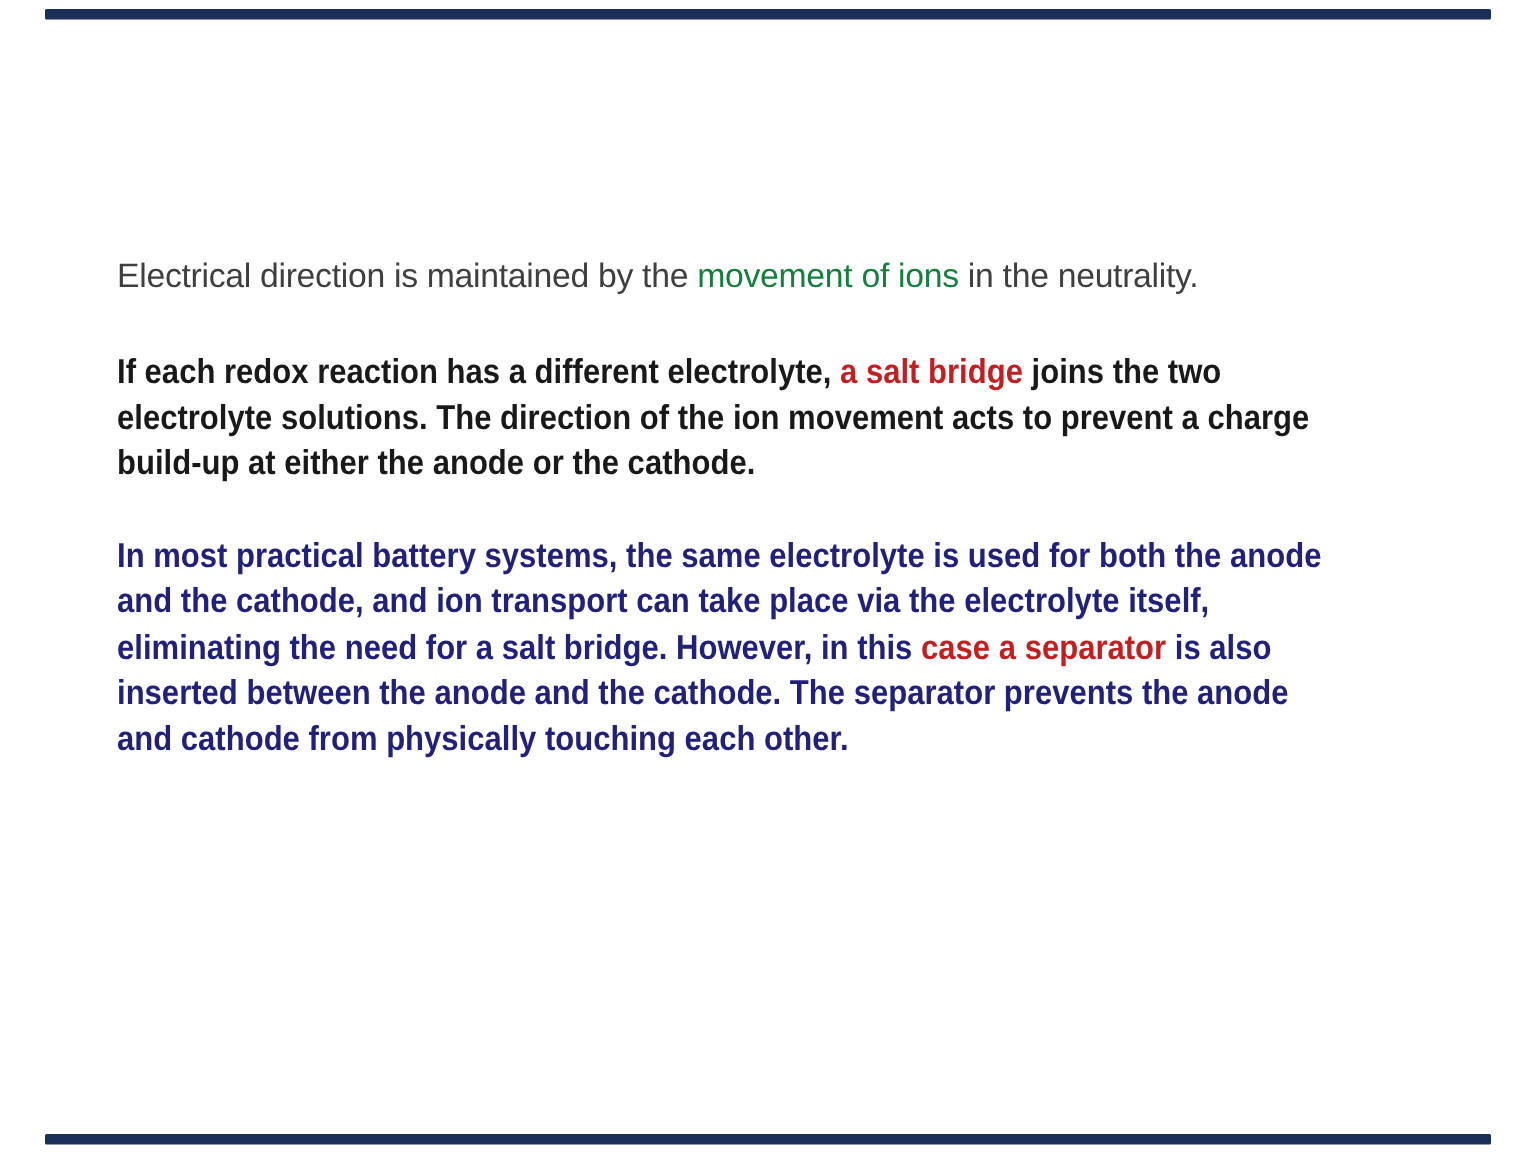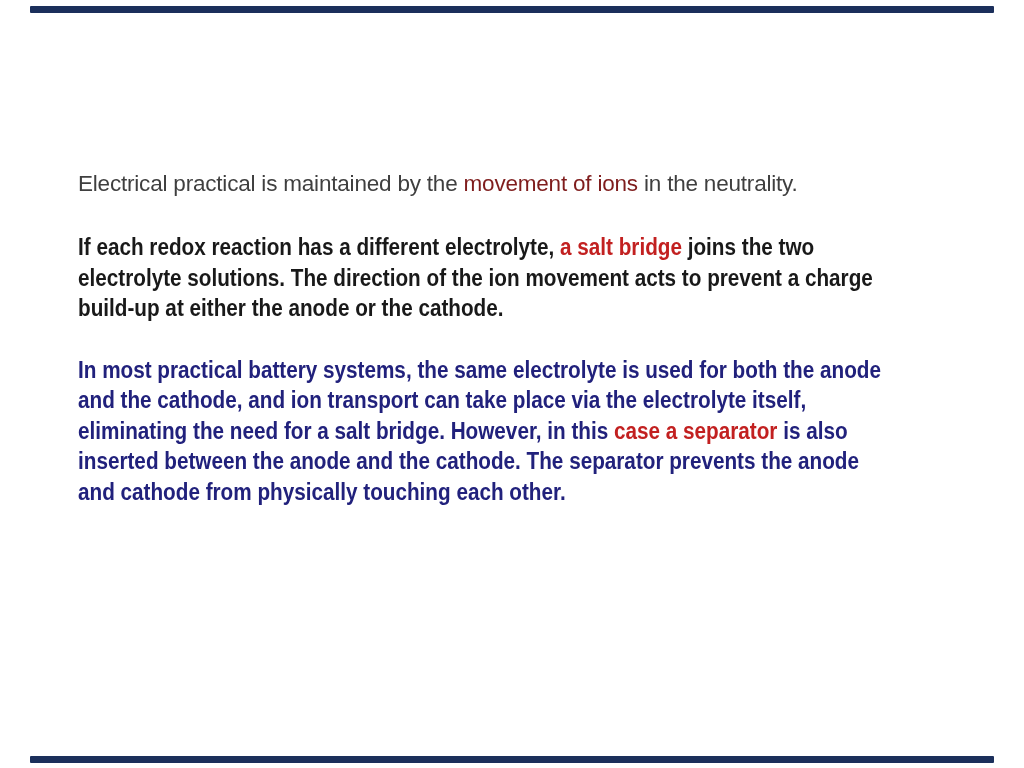--- a/index.html
+++ b/index.html
@@ -52,21 +52,21 @@
   }
   .para-salt-bridge { margin-bottom: 31px; }
 </style>
 </head>
 <body style="background: rgb(255, 255, 255);">
 
 <div class="slide" style="background: rgb(255, 255, 255);">
   <div class="accent-bar top" style="background: rgb(27, 47, 91);"></div>
   <div class="text-block">
       <div class="para para-intro" style="color: rgb(63, 63, 63);">
-        <div class="line"><span>Electrical practical is maintained by the </span><span style="color: #7f1d1d;">movement of ions</span><span> in the neutrality.</span></div>
+        <div class="line"><span>Electrical direction is maintained by the </span><span style="color: #15803d;">movement of ions</span><span> in the neutrality.</span></div>
       </div>
       <div class="para para-salt-bridge" style="color: rgb(25, 25, 25);">
         <div class="line"><span>If each redox reaction has a different electrolyte, </span><span style="color: rgb(194, 32, 32);">a salt bridge</span><span> joins the two</span></div>
         <div class="line"><span>electrolyte solutions. The direction of the ion movement acts to prevent a charge</span></div>
         <div class="line"><span>build-up at either the anode or the cathode.</span></div>
       </div>
       <div class="para para-separator" style="color: rgb(33, 33, 124);">
         <div class="line"><span>In most practical battery systems, the same electrolyte is used for both the anode</span></div>
         <div class="line"><span>and the cathode, and ion transport can take place via the electrolyte itself,</span></div>
         <div class="line"><span>eliminating the need for a salt bridge. However, in this </span><span style="color: rgb(194, 32, 32);">case a separator</span><span> is also</span></div>

